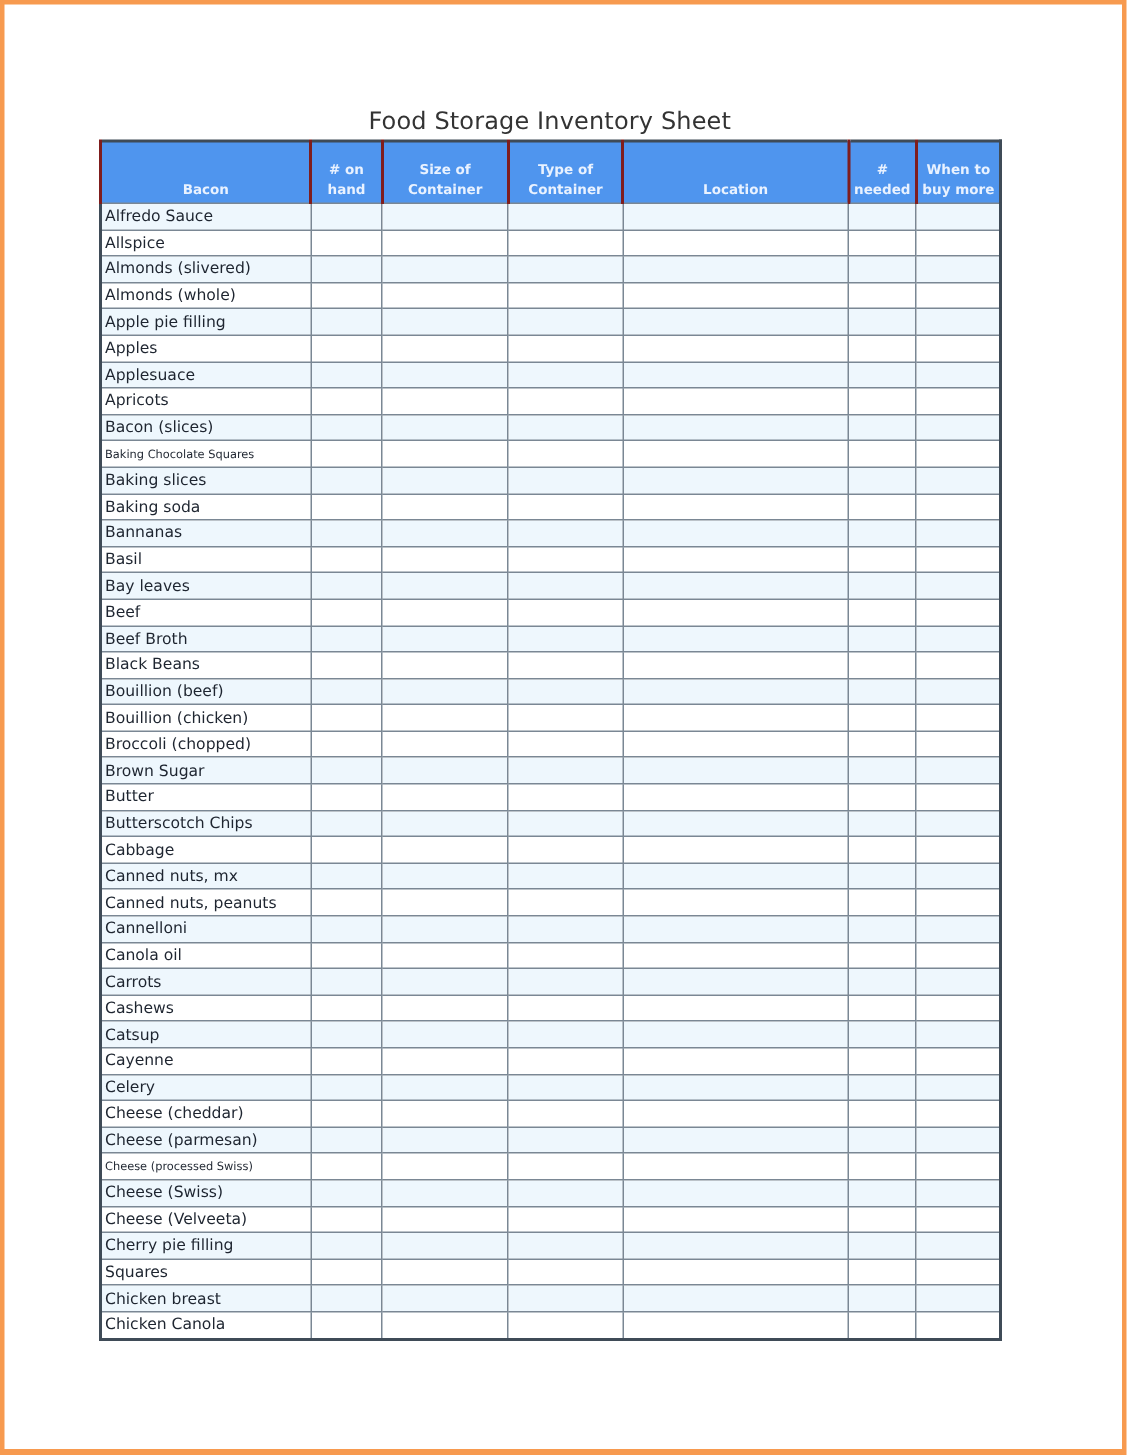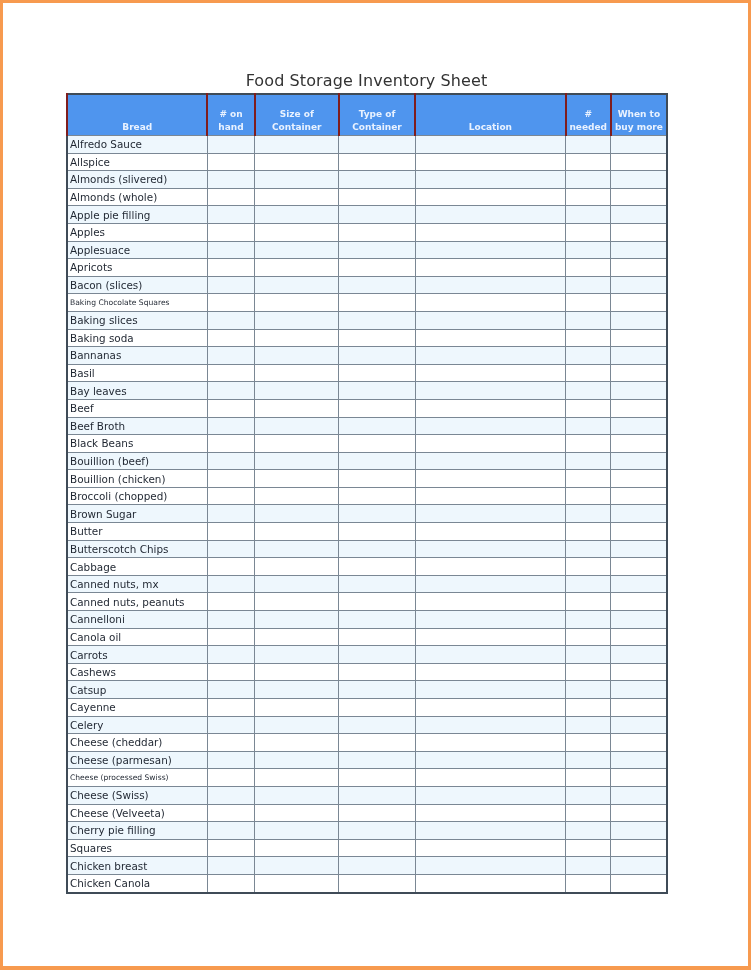--- a/index.html
+++ b/index.html
@@ -94,21 +94,21 @@
       <col class="col-size">
       <col class="col-type">
       <col class="col-loc">
       <col class="col-needed">
       <col class="col-when">
   </colgroup>
   <thead>
     <tr id="header-row">
         <th>
           <div style="min-height: 13px;"></div>
-          <div>Bread</div>
+          <div>Bacon</div>
         </th>
         <th>
           <div style="min-height: 13px;"># on</div>
           <div>hand</div>
         </th>
         <th>
           <div style="min-height: 13px;"></div>
           <div>Size of Container</div>
         </th>
         <th>

